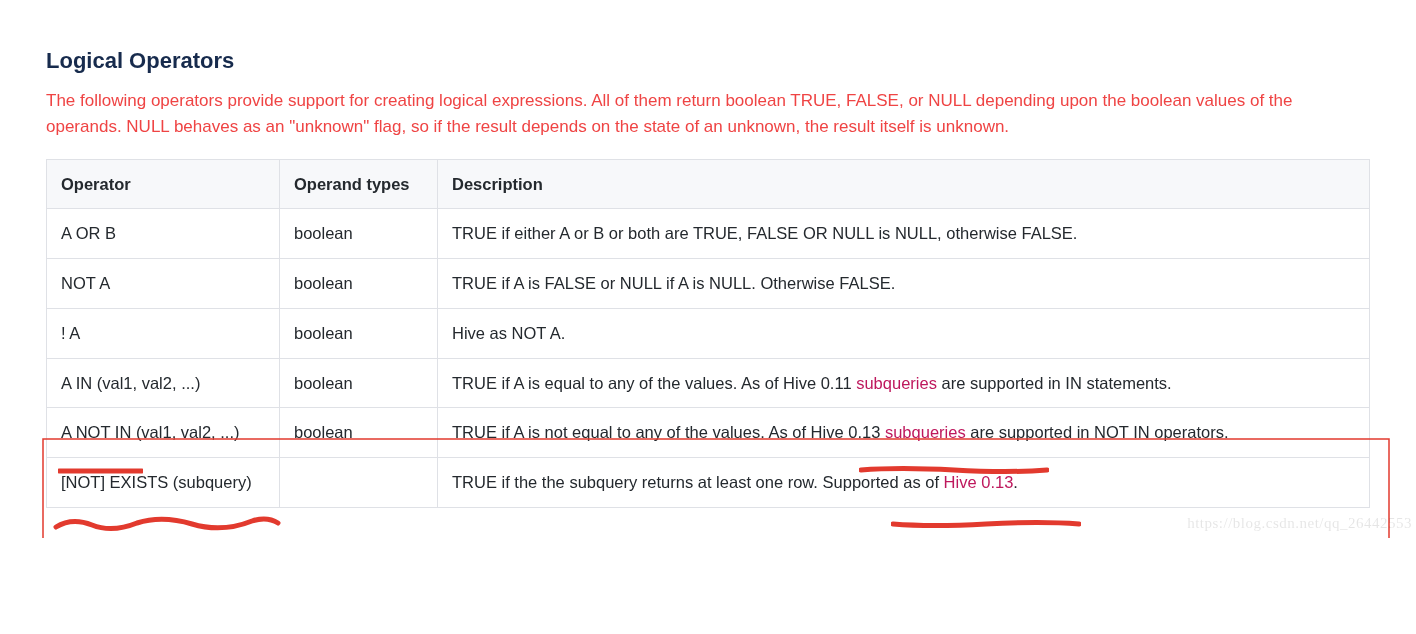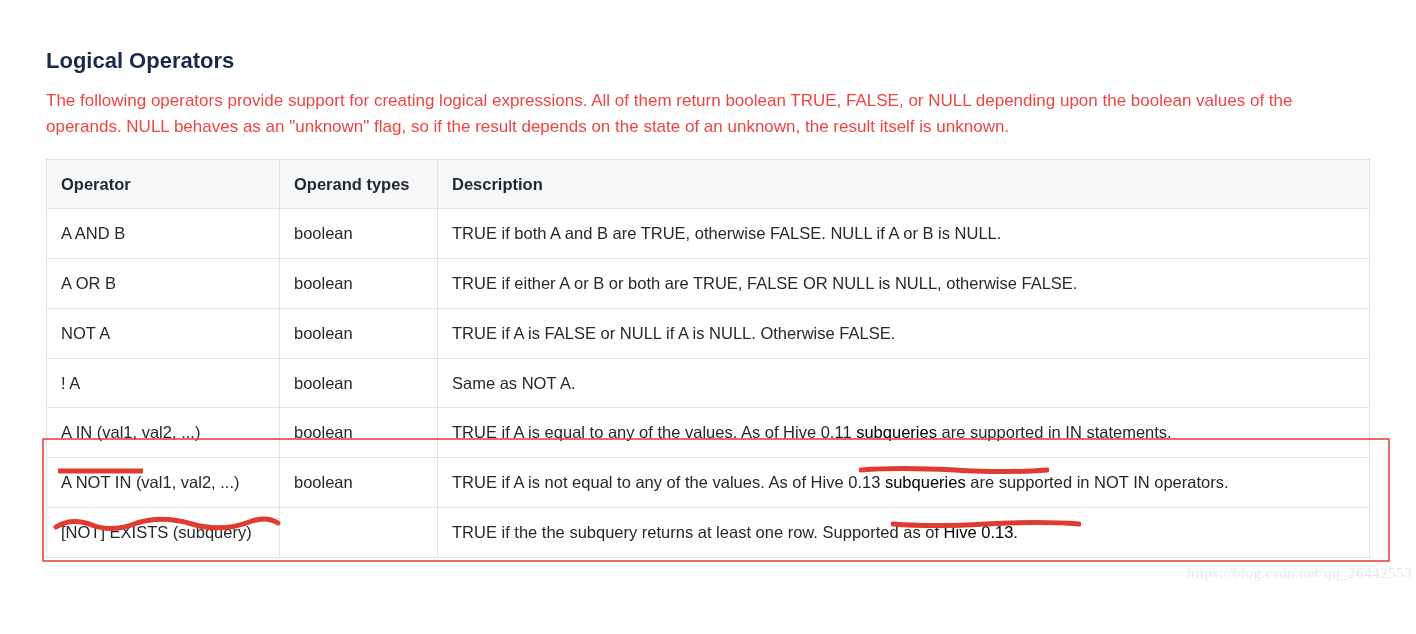--- a/index.html
+++ b/index.html
@@ -43,21 +43,21 @@
     line-height: 1.5;
   }
   table.op-table th {
     background: #f7f8fa;
     font-weight: 700;
     color: #24292e;
   }
   .col-operator  { width: 233px; }
   .col-opertypes { width: 158px; }
   a.doclink {
-    color: #000000;
+    color: #be185d;
     text-decoration: none;
   }
 
   
   .anno-layer {
     position: absolute;
     left: 0; top: 0;
     pointer-events: none;
   }
   .anno {
@@ -93,38 +93,33 @@
       </colgroup>
       <thead>
         <tr>
           <th>Operator</th>
           <th>Operand types</th>
           <th>Description</th>
         </tr>
       </thead>
       <tbody>
         <tr>
-          <td>A AND B</td>
-          <td>boolean</td>
-          <td>TRUE if both A and B are TRUE, otherwise FALSE. NULL if A or B is NULL.</td>
-        </tr>
-        <tr>
           <td>A OR B</td>
           <td>boolean</td>
           <td>TRUE if either A or B or both are TRUE, FALSE OR NULL is NULL, otherwise FALSE.</td>
         </tr>
         <tr>
           <td>NOT A</td>
           <td>boolean</td>
           <td>TRUE if A is FALSE or NULL if A is NULL. Otherwise FALSE.</td>
         </tr>
         <tr>
           <td>! A</td>
           <td>boolean</td>
-          <td>Same as NOT A.</td>
+          <td>Hive as NOT A.</td>
         </tr>
         <tr>
           <td>A IN (val1, val2, ...)</td>
           <td>boolean</td>
           <td>
             <span>TRUE if A is equal to any of the values. As of Hive 0.11 </span><a class="doclink" href="#">subqueries</a><span> are supported in IN statements.</span>
           </td>
         </tr>
         <tr>
           <td>A NOT IN (val1, val2, ...)</td>

